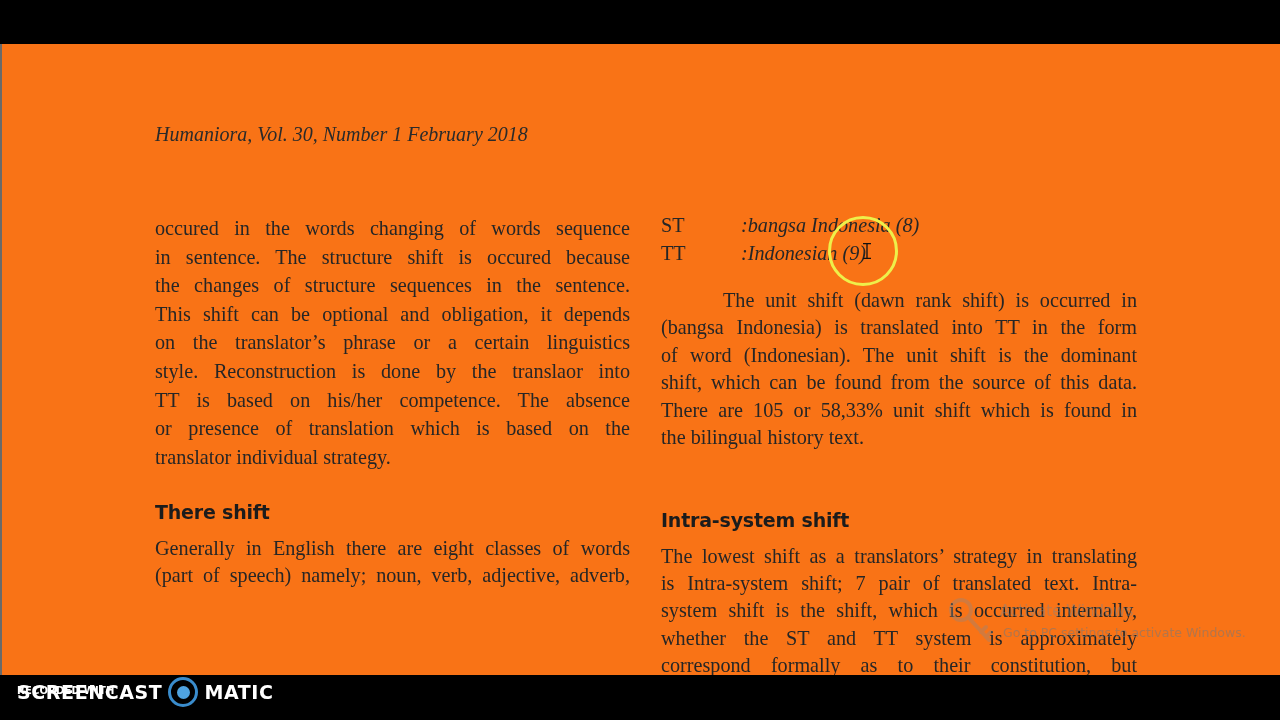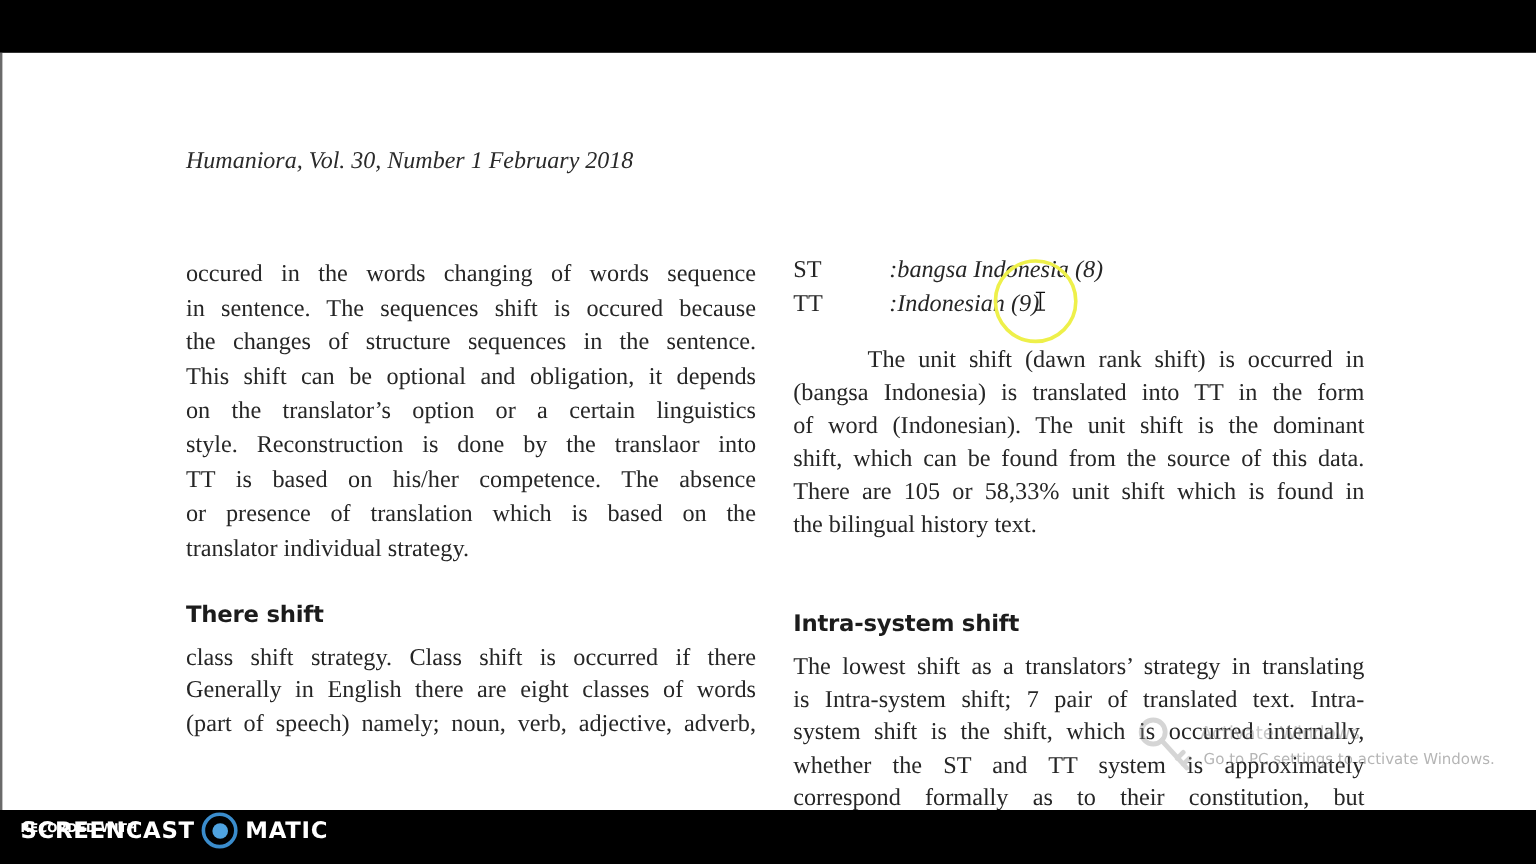--- a/index.html
+++ b/index.html
@@ -3,21 +3,21 @@
 <meta charset="utf-8">
 <style>
   html, body { margin: 0; padding: 0; }
   body {
     width: 1280px; height: 720px; overflow: hidden; position: relative;
     background: #000; font-family: "Liberation Serif", serif;
   }
   .top-bar { position: absolute; left: 0; top: 0; width: 1280px; height: 44px; background: #000; }
   .page {
     position: absolute; left: 0; top: 44px; width: 1280px; height: 631px;
-    background: #ffffff; overflow: hidden;
+    background: #f97316; overflow: hidden;
   }
   .page-edge { position: absolute; left: 0; top: 0; width: 2px; height: 631px; background: #6a6a6a; }
   .running-head {
     position: absolute; left: 155px; top: 79px;
     font-style: italic; font-size: 20px; color: #2a2a2a; white-space: nowrap;
   }
   .col { position: absolute; color: #262626; font-size: 20.2px; }
   .col-left { left: 155px; top: 170px; width: 475px; }
   .col-right { left: 661px; top: 170px; width: 476px; }
   .para { margin: 0; text-align: justify; line-height: 28.6px; text-align-last: left; }
@@ -71,34 +71,33 @@
 <div class="top-bar"></div>
 
 <div class="page">
   <div class="page-edge"></div>
 
   <div class="running-head">Humaniora, Vol. 30, Number 1 February 2018</div>
 
   <div class="col col-left">
     <p class="para" style="position:absolute; top:0; left:0; width:475px;">
       <span class="line">occured in the words changing of words sequence</span>
-      <span class="line">in sentence. The sequences shift is occured because</span>
+      <span class="line">in sentence. The structure shift is occured because</span>
       <span class="line">the changes of structure sequences in the sentence.</span>
       <span class="line">This shift can be optional and obligation, it depends</span>
-      <span class="line">on the translator’s option or a certain linguistics</span>
+      <span class="line">on the translator’s phrase or a certain linguistics</span>
       <span class="line">style. Reconstruction is done by the translaor into</span>
       <span class="line">TT is based on his/her competence. The absence</span>
       <span class="line">or presence of translation which is based on the</span>
       <span class="line last">translator individual strategy.</span>
     </p>
 
     <h3 class="heading" style="top:287px; left:0;">There shift</h3>
 
     <p class="para" style="position:absolute; top:321px; left:0; width:475px; line-height:27.4px;">
-      <span class="line">class shift strategy. Class shift is occurred if there</span>
       <span class="line">Generally in English there are eight classes of words</span>
       <span class="line">(part of speech) namely; noun, verb, adjective, adverb,</span>
     </p>
   </div>
 
   <div class="col col-right">
     <div class="example-row" style="top:0;">
       <span class="ex-label">ST</span><span class="ex-value">:bangsa Indonesia (8)</span>
     </div>
     <div class="example-row" style="top:28px;">

